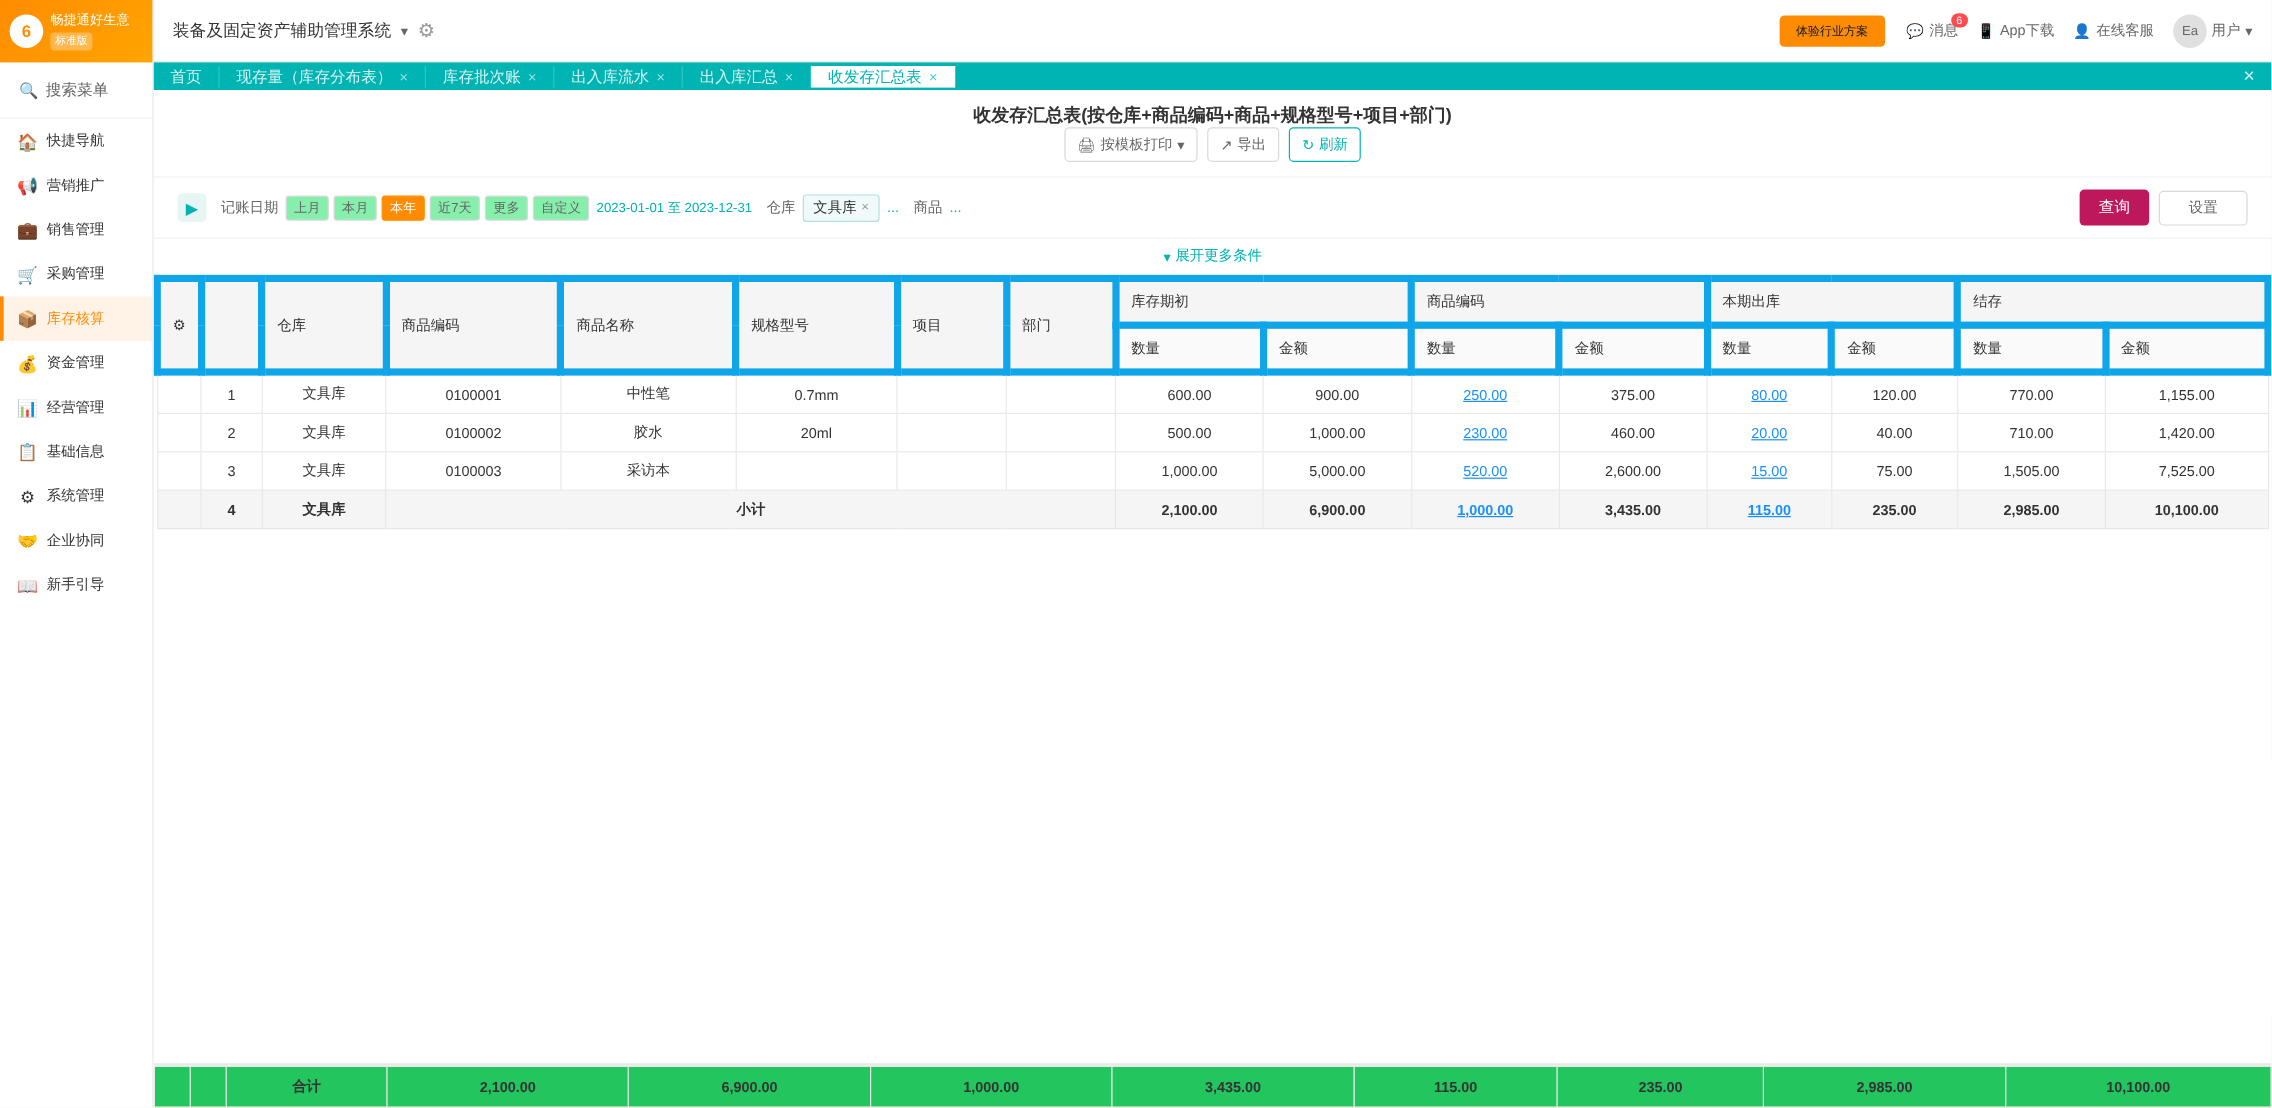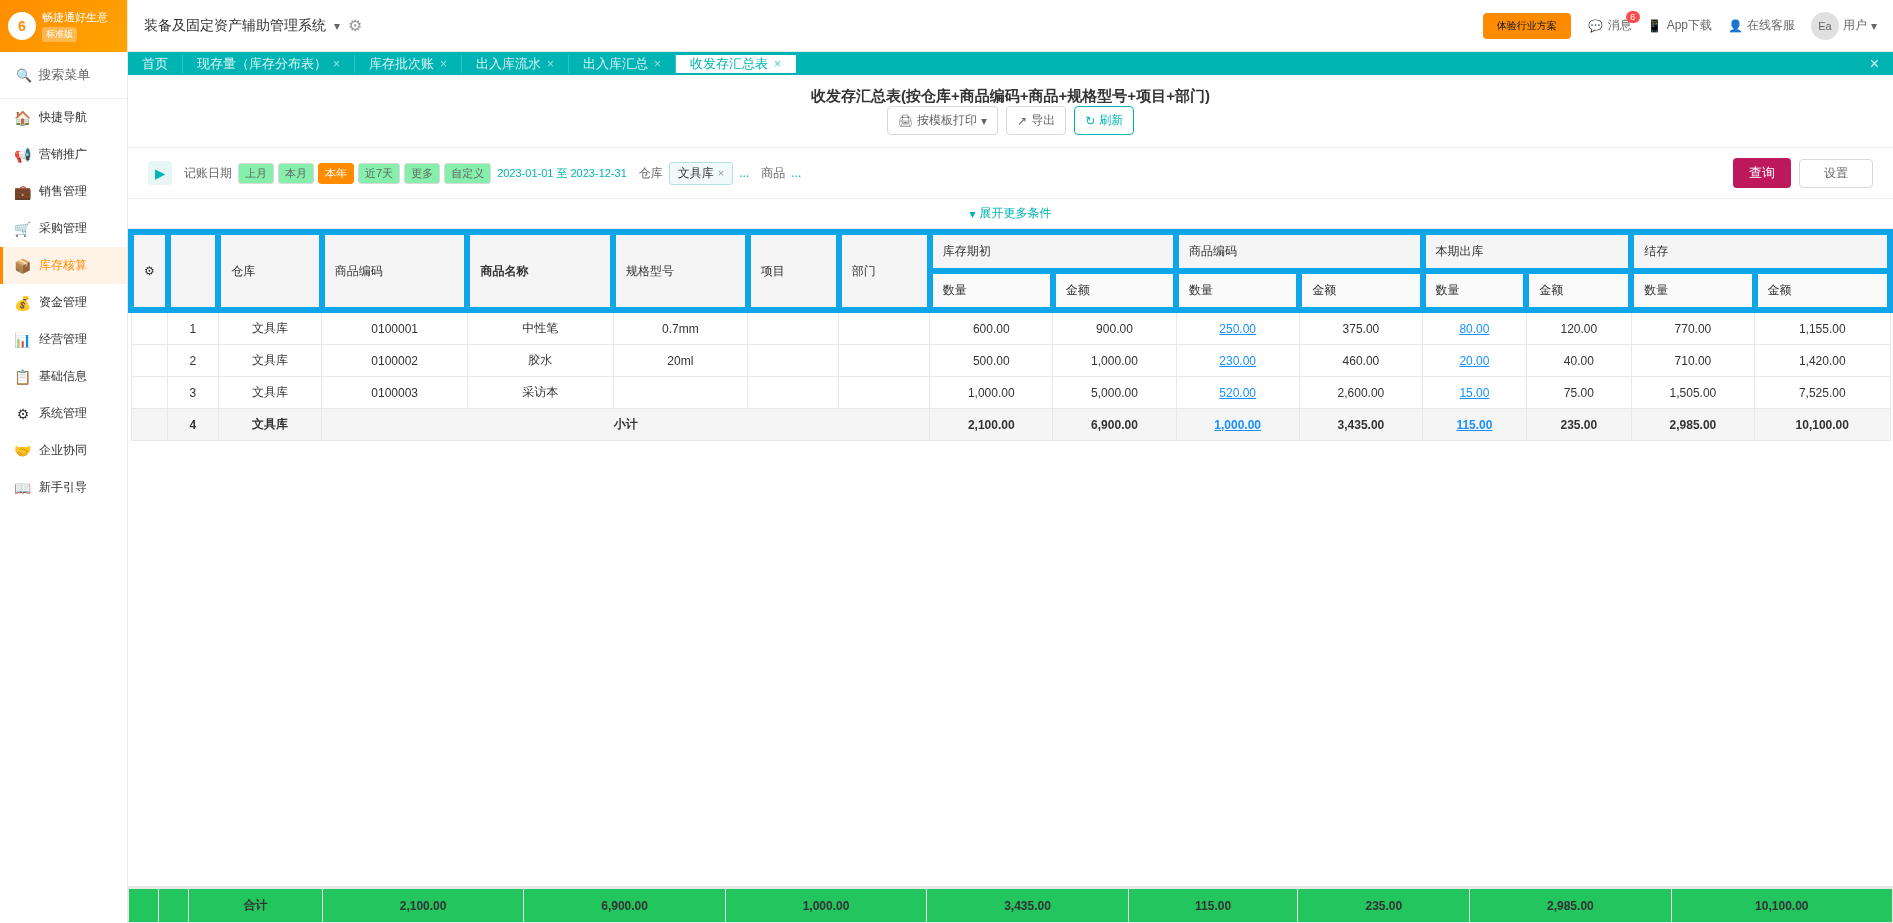--- a/index.html
+++ b/index.html
@@ -281,21 +281,21 @@
     <div class="table-container">
       <table>
         <thead>
           <tr>
             <th rowspan="2" class="settings-icon-cell">
               <span>⚙</span>
             </th>
             <th rowspan="2"></th>
             <th rowspan="2">仓库</th>
             <th rowspan="2" style="min-width:80px;">商品编码</th>
-            <th rowspan="2" style="min-width:80px;font-weight:bold;">商品名称</th>
+            <th rowspan="2" style="min-width:80px;">商品名称</th>
             <th rowspan="2">规格型号</th>
             <th rowspan="2">项目</th>
             <th rowspan="2">部门</th>
             <th colspan="2">库存期初</th>
             <th colspan="2">商品编码</th>
             <th colspan="2">本期出库</th>
             <th colspan="2">结存</th>
           </tr>
           <tr class="sub-header">
             <th>数量</th>

